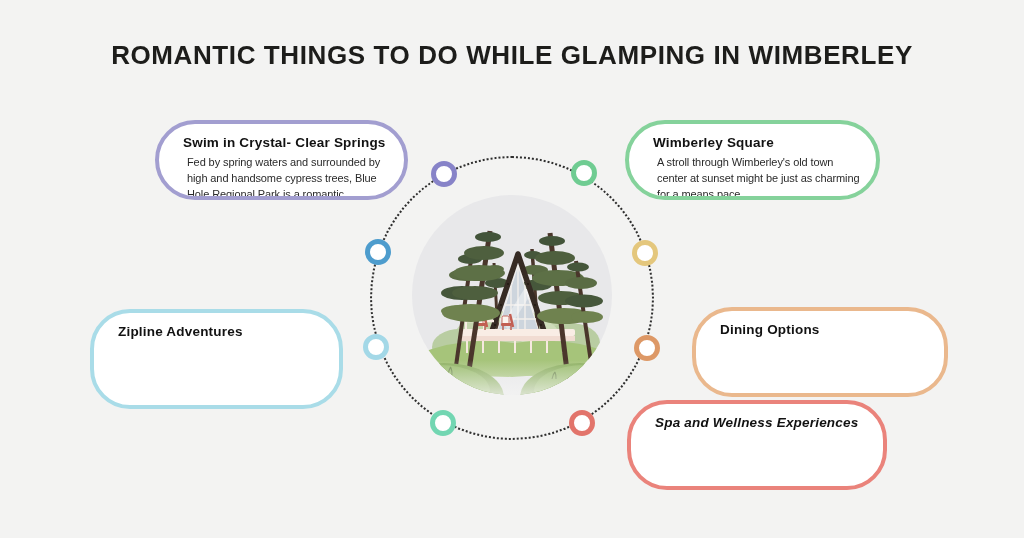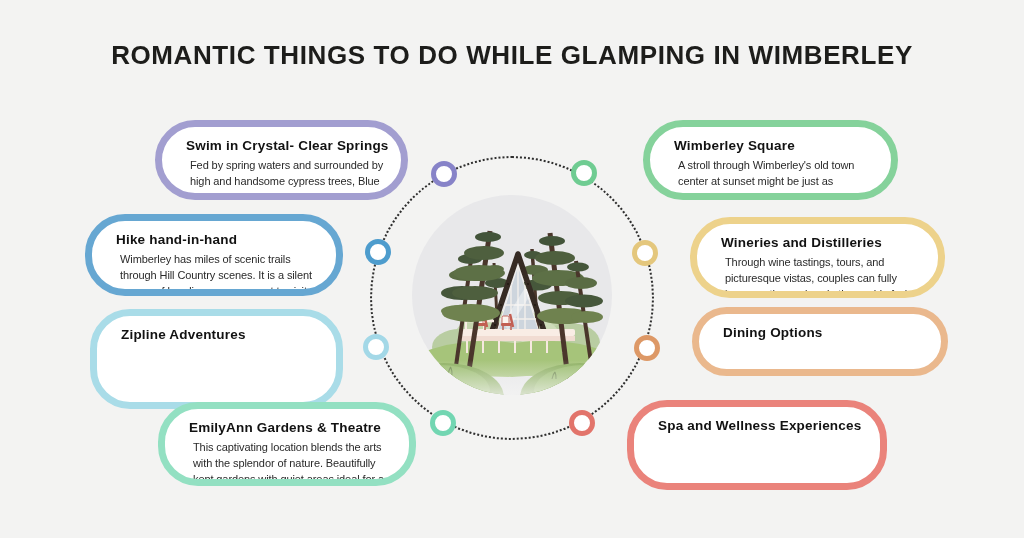--- a/index.html
+++ b/index.html
@@ -5,37 +5,37 @@
   html,body{margin:0;padding:0;}
   body{background:#f3f3f2;font-family:"Liberation Sans", sans-serif;}
   .canvas{position:relative;width:1024px;height:538px;background:#f3f3f2;overflow:hidden;}
 
   .page-title{
     position:absolute;top:40px;left:0;width:1024px;text-align:center;
     font-size:26px;font-weight:700;letter-spacing:.6px;color:#1d1d1b;margin:0;
   }
 
   .card{
-    position:absolute;background:#fff;border:7px solid #737373;border-radius:40px;
+    position:absolute;background:#fff;border:4px solid #737373;border-radius:40px;
     padding:11px 12px 8px 24px;box-sizing:border-box;overflow:hidden;
   }
   .card h3{
     margin:0 0 5px 0;font-size:13.5px;font-weight:bold;color:#121212;
     letter-spacing:.2px;white-space:nowrap;
   }
   .card p{
     margin:4px;font-size:11px;line-height:1.45;color:#2a2a2a;letter-spacing:-.1px;
   }
   .card-1{left:155px;top:120px;width:253px;height:80px;}
   .card-2{left:85px;top:214px;width:258px;height:82px;}
   .card-3{left:90px;top:309px;width:253px;height:100px;}
   .card-4{left:158px;top:402px;width:258px;height:84px;}
-  .card-5{left:643px;top:120px;width:255px;height:80px;}
+  .card-5{left:625px;top:120px;width:255px;height:80px;}
   .card-6{left:690px;top:217px;width:255px;height:81px;}
-  .card-7{left:692px;top:307px;width:256px;height:69px;}
+  .card-7{left:692px;top:307px;width:256px;height:90px;}
   .card-8{left:627px;top:400px;width:260px;height:90px;}
 
   .dotted-circle{
     position:absolute;left:370px;top:156px;width:284px;height:284px;
     border:2.5px dotted #2e2e2e;border-radius:50%;box-sizing:border-box;
   }
   .ring{
     position:absolute;width:26px;height:26px;border-radius:50%;
     border:5px solid #999;background:#fff;box-sizing:border-box;
   }
@@ -54,44 +54,32 @@
 <body>
 
 <div class="canvas">
 
   <h1 class="page-title">ROMANTIC THINGS TO DO WHILE GLAMPING IN WIMBERLEY</h1>
 
   <div class="card card-1" style="border-color: rgb(162, 158, 208);">
     <h3>Swim in Crystal- Clear Springs</h3>
     <p>Fed by spring waters and surrounded by high and handsome cypress trees, Blue Hole Regional Park is a romantic swimming hole.</p>
   </div>
-  <div class="card card-2" style="border-color: rgb(102, 167, 210);">
-    <h3>Hike hand-in-hand</h3>
-    <p>Wimberley has miles of scenic trails through Hill Country scenes. It is a silent means of bonding as you go out to visit nature.</p>
-  </div>
   <div class="card card-3" style="border-color: rgb(169, 220, 232);">
     <h3>Zipline Adventures</h3>
-  </div>
-  <div class="card card-4" style="border-color: rgb(147, 224, 194);">
-    <h3>EmilyAnn Gardens &amp; Theatre</h3>
-    <p>This captivating location blends the arts with the splendor of nature. Beautifully kept gardens with quiet areas ideal for a private picnic are part of the property.</p>
   </div>
 
   <div class="card card-5" style="border-color: rgb(133, 210, 155);">
     <h3>Wimberley Square</h3>
     <p>A stroll through Wimberley's old town center at sunset might be just as charming for a means pace.</p>
   </div>
-  <div class="card card-6" style="border-color: rgb(237, 210, 139);">
-    <h3>Wineries and Distilleries</h3>
-    <p>Through wine tastings, tours, and picturesque vistas, couples can fully immerse themselves in the world of wine and make lifelong memories.</p>
-  </div>
   <div class="card card-7" style="border-color: rgb(234, 184, 141);">
     <h3>Dining Options</h3>
   </div>
-  <div class="card card-8" style="border-color: rgb(234, 131, 123);">
+  <div class="card card-8" style="border-color: rgb(234, 131, 123); font-style: italic;">
     <h3>Spa and Wellness Experiences</h3>
   </div>
 
   <div class="dotted-circle"></div>
   <span class="ring ring-1" style="border-color: rgb(135, 131, 200);"></span>
   <span class="ring ring-2" style="border-color: rgb(77, 156, 205);"></span>
   <span class="ring ring-3" style="border-color: rgb(163, 216, 231);"></span>
   <span class="ring ring-4" style="border-color: rgb(114, 214, 178);"></span>
   <span class="ring ring-5" style="border-color: rgb(111, 204, 146);"></span>
   <span class="ring ring-6" style="border-color: rgb(228, 199, 125);"></span>

